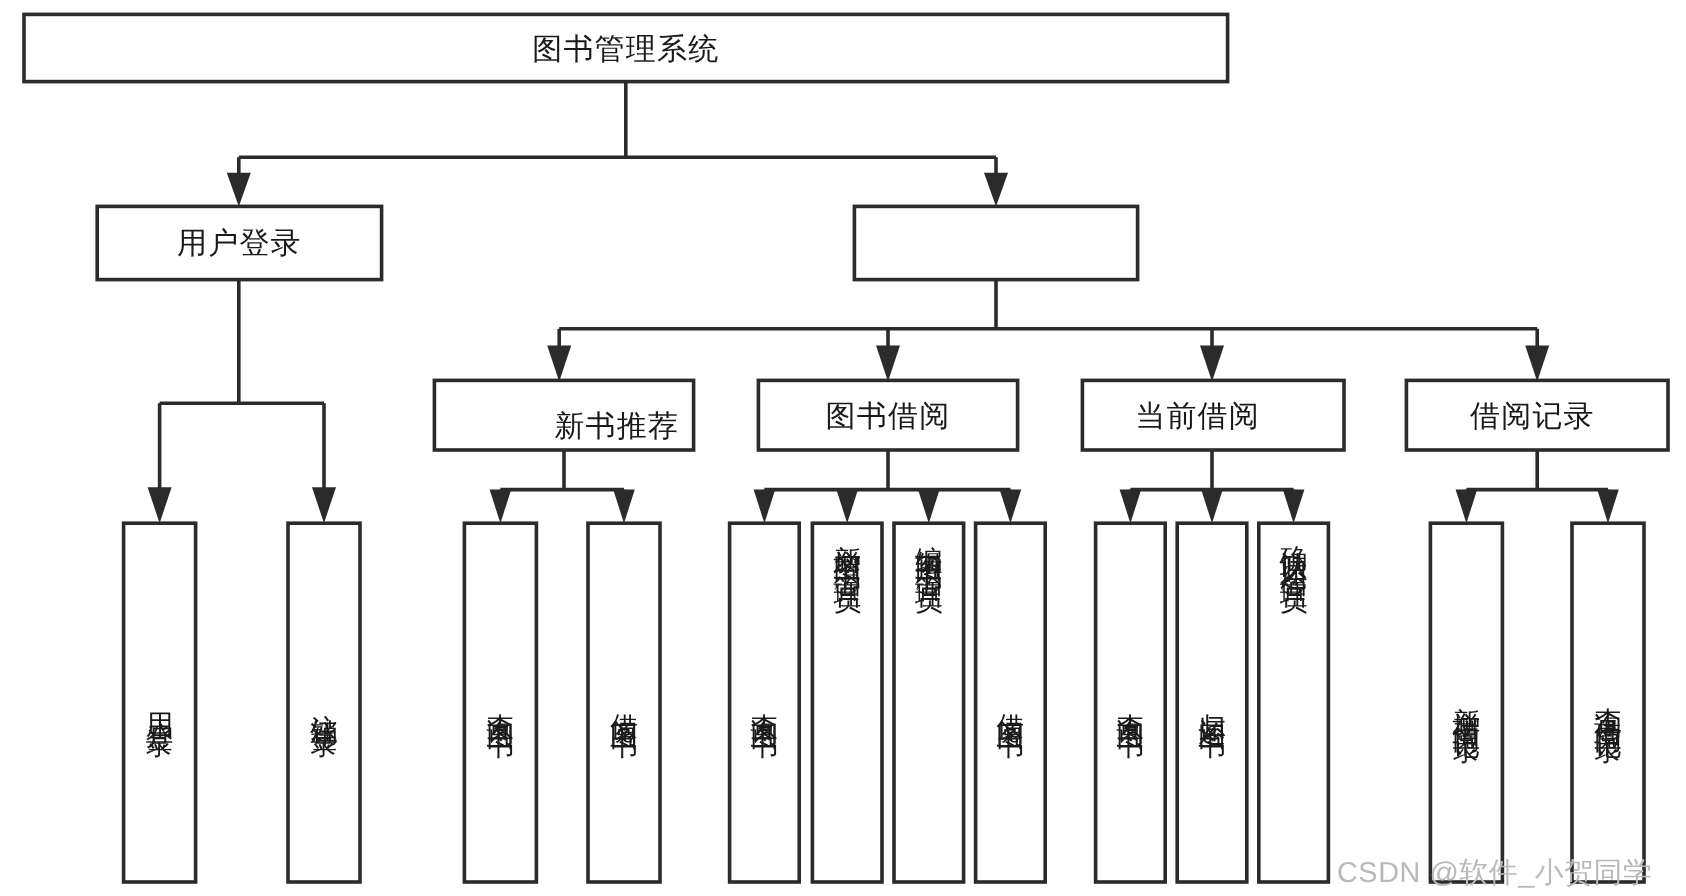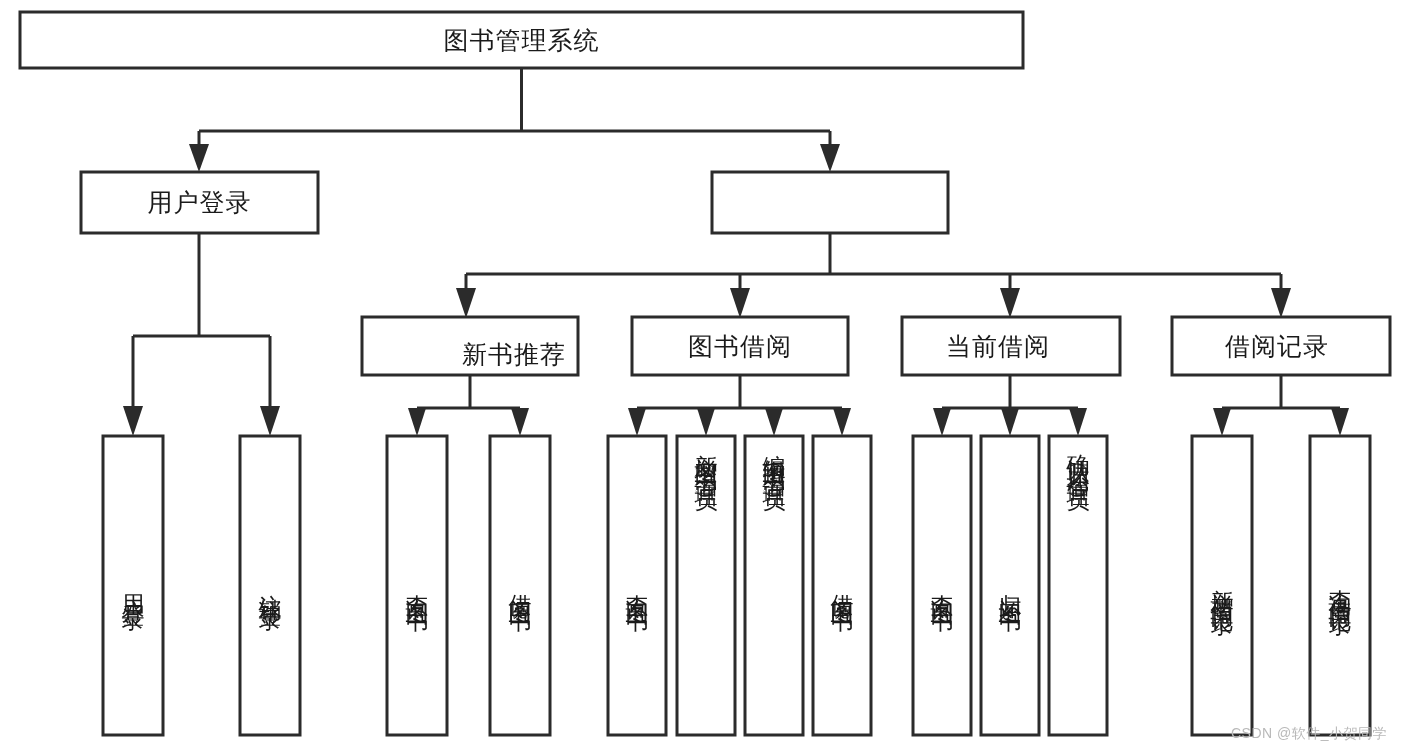--- a/index.html
+++ b/index.html
@@ -65,24 +65,24 @@
   }
   .htext {
     font-family: "Liberation Sans", "DejaVu Sans", sans-serif;
     font-size: 25px;
     color: #1a1a1a;
     white-space: nowrap;
     letter-spacing: 1px;
   }
   .watermark {
     position: absolute;
-    right: 18px;
+    right: 28px;
     bottom: 4px;
     font-family: "Liberation Sans", "DejaVu Sans", sans-serif;
-    font-size: 14px;
+    font-size: 24px;
     color: #b9b9b9;
     letter-spacing: 0.5px;
     white-space: nowrap;
   }
 </style>
 </head>
 <body>
 
 <div id="diagram-root">
 

